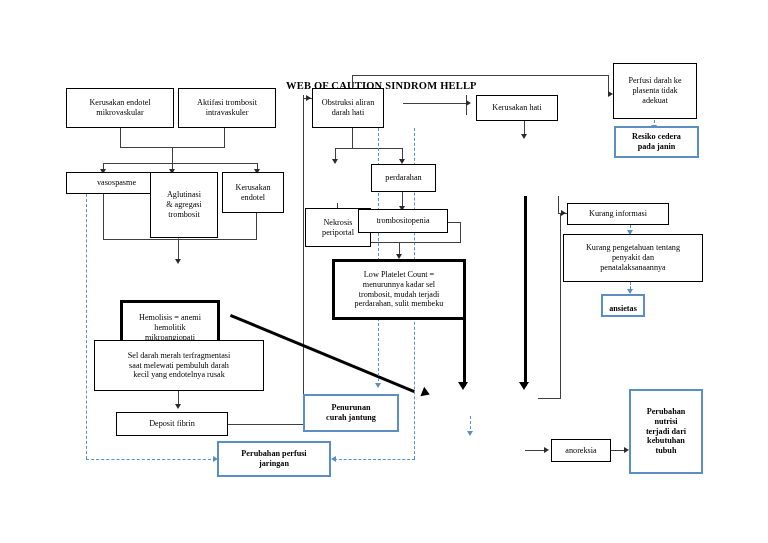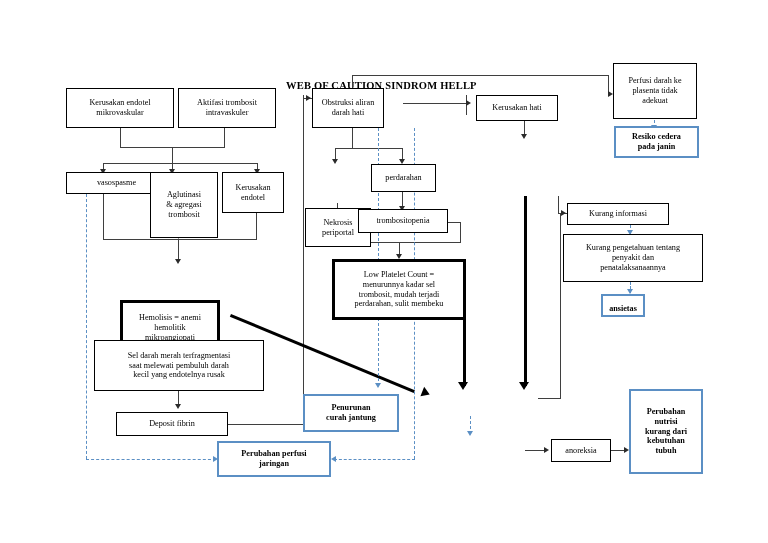--- a/index.html
+++ b/index.html
@@ -325,18 +325,18 @@
 penatalaksanaannya</span>
   </div>
 
   <div class="node n-blue" style="left:601px; top:294px; width:44px; height:23px;align-items:flex-end;">
     <span class="txt">ansietas</span>
   </div>
 
   <div class="node n-blue" style="left:629px; top:389px; width:74px; height:85px;">
     <span class="txt">Perubahan
 nutrisi
-kurang dari
+terjadi dari
 kebutuhan
 tubuh</span>
   </div>
 
 </div>
 
 </body></html>

